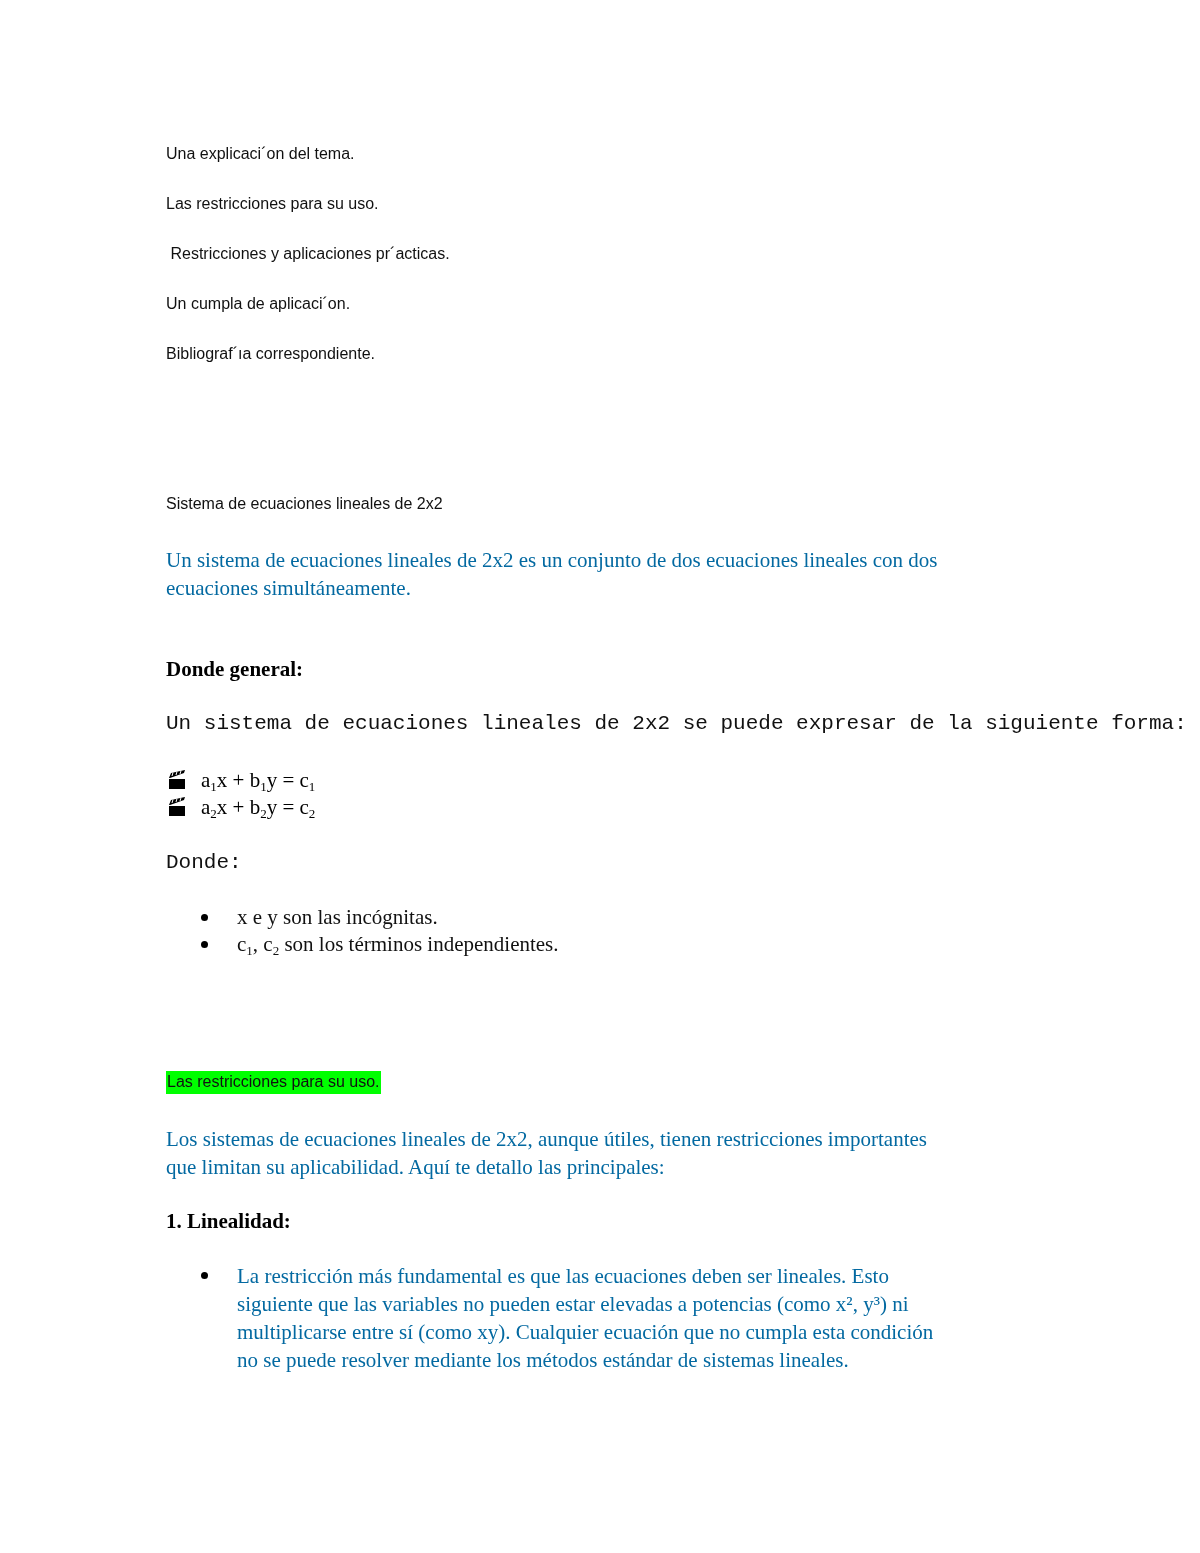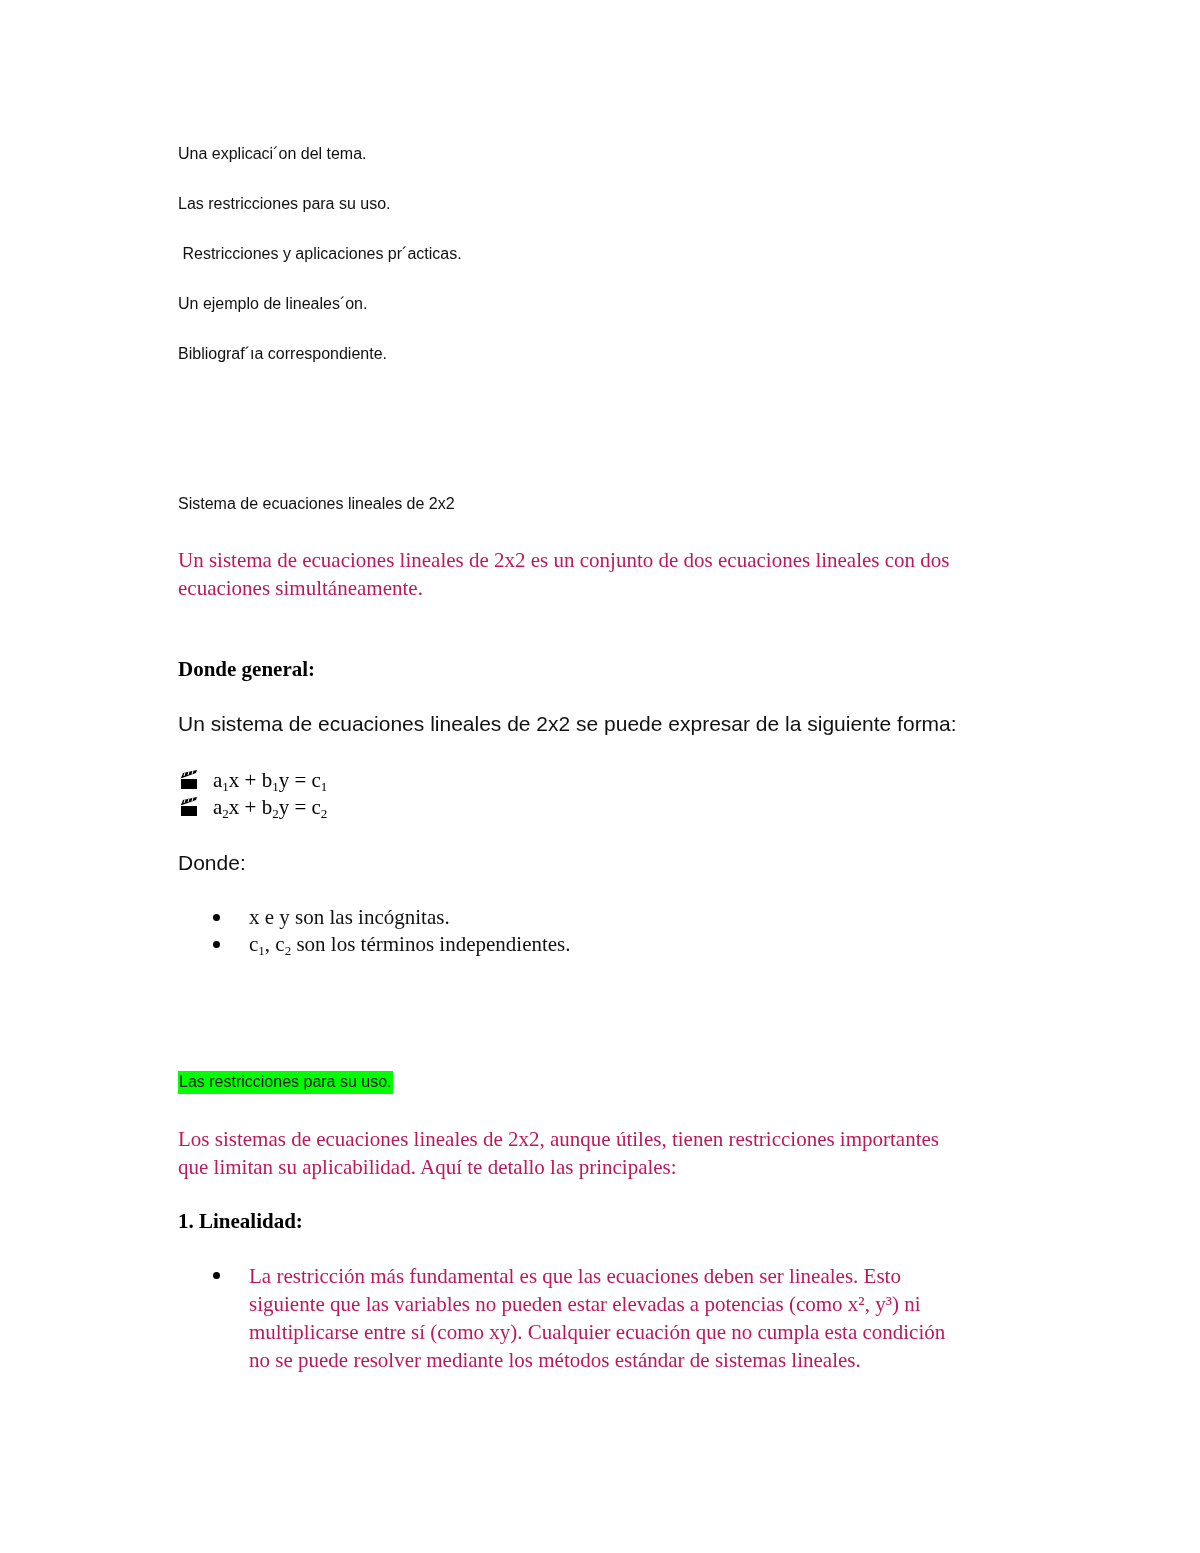--- a/index.html
+++ b/index.html
@@ -9,49 +9,49 @@
     }
     body {
       width: 1200px;
       height: 1553px;
       position: relative;
       overflow: hidden;
       color: #000000;
     }
     .page {
       position: absolute;
-      left: 12px;
+      left: 0;
       top: 0;
       width: 952px;
       height: 1553px;
       background: #ffffff;
     }
     .abs { position: absolute; white-space: nowrap; }
 
     
     .sans {
       font-family: "Liberation Sans", "DejaVu Sans", sans-serif;
       font-size: 16px;
       line-height: 20px;
       color: #111;
     }
 
     
     .serif {
-      font-family: Liberation Sans, sans-serif;
+      font-family: Liberation Mono, monospace;
       font-size: 21px;
       line-height: 28px;
       color: #111;
     }
     .serif-block {
       position: absolute;
       font-family: "Liberation Serif", "DejaVu Serif", serif;
       font-size: 21px;
       line-height: 28px;
-      color: #be185d;
+      color: #0369a1;
     }
     .serif-block p { margin: 0; white-space: nowrap; }
 
     .bold-heading {
       font-family: "Liberation Serif", "DejaVu Serif", serif;
       font-weight: bold;
       font-size: 21px;
       line-height: 28px;
       color: #000;
     }
@@ -111,21 +111,21 @@
     }
   </style>
 </head>
 <body>
 
 <div class="page">
 
   <div class="abs sans" style="left:166px; top:144px;">Una explicaci´on del tema.</div>
   <div class="abs sans" style="left:166px; top:194px;">Las restricciones para su uso.</div>
   <div class="abs sans" style="left:166px; top:244px; white-space:pre;"> Restricciones y aplicaciones pr´acticas.</div>
-  <div class="abs sans" style="left:166px; top:294px;">Un ejemplo de lineales´on.</div>
+  <div class="abs sans" style="left:166px; top:294px;">Un cumpla de aplicaci´on.</div>
   <div class="abs sans" style="left:166px; top:344px;">Bibliograf´ıa correspondiente.</div>
 
   <div class="abs sans" style="left:166px; top:494px;">Sistema de ecuaciones lineales de 2x2</div>
 
   <div class="serif-block" style="left:166px; top:546px;">
     <p>Un sistema de ecuaciones lineales de 2x2 es un conjunto de dos ecuaciones lineales con dos</p>
     <p>ecuaciones simultáneamente.</p>
   </div>
 
   <div class="abs bold-heading" style="left:166px; top:655px;">Donde general:</div>

